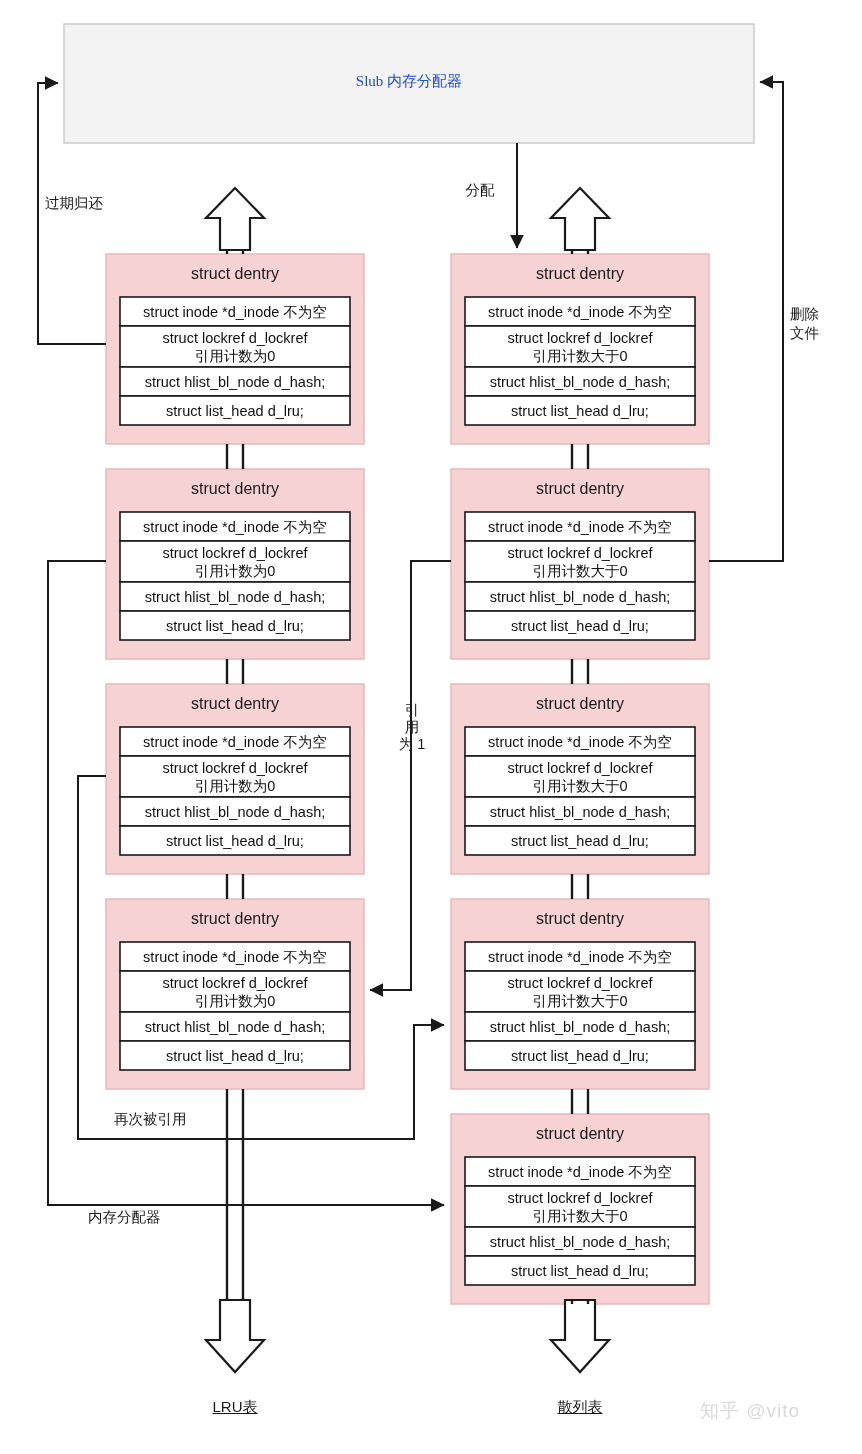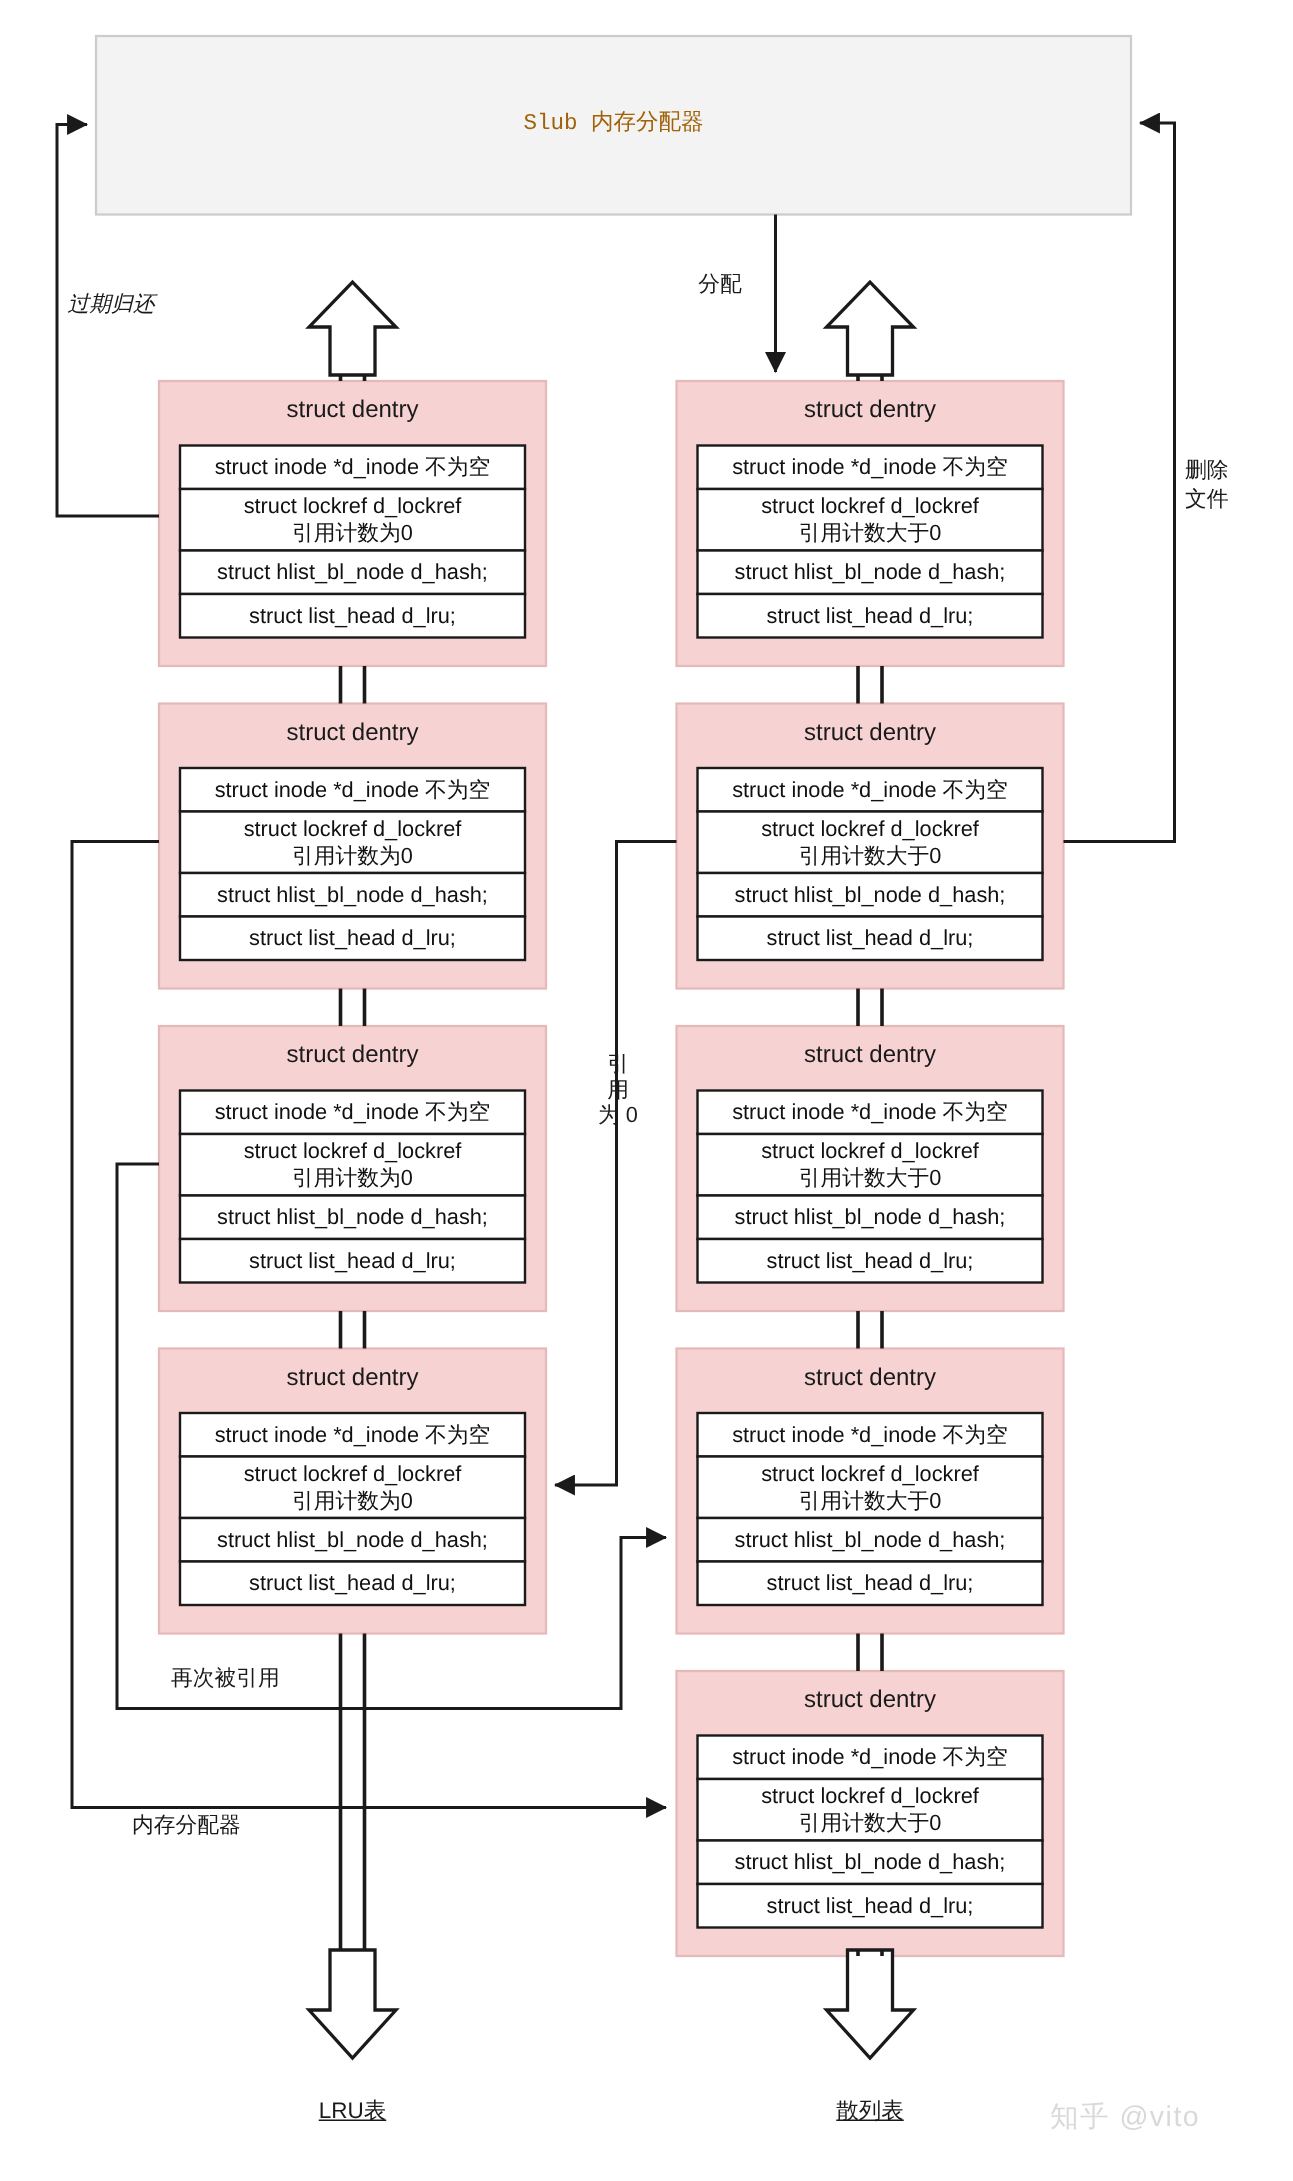--- a/index.html
+++ b/index.html
@@ -23,22 +23,22 @@
     font-size:14.5px;color:#1a1a1a;
     font-family:"Liberation Sans","DejaVu Sans",sans-serif;
     line-height:19px;white-space:pre-line;
   }
   .bottom-label{
     font-size:15px;color:#1a1a1a;text-align:center;
     font-family:"Liberation Sans","DejaVu Sans",sans-serif;
     text-decoration:underline;
   }
   .slub-label{
-    font-size:15px;color:#a16207;text-align:center;
-    font-family:Liberation Mono, monospace;
+    font-size:15px;color:#1d4ed8;text-align:center;
+    font-family:Liberation Serif, serif;
   }
   .vert-label{
     font-size:14.5px;color:#1a1a1a;text-align:center;line-height:17px;
     font-family:"Liberation Sans","DejaVu Sans",sans-serif;
   }
   .watermark{
     font-size:19px;color:#d9d9d9;
     font-family:Liberation Sans, sans-serif;
     letter-spacing:1px;
   }
@@ -329,39 +329,39 @@
   <g>
     <path d="M 517 143 L 517 248" stroke="#1a1a1a" stroke-width="2" fill="none" marker-end="url(#arrow)"></path>
     <foreignObject x="450" y="181" width="60" height="24">
       <div xmlns="http://www.w3.org/1999/xhtml" class="edge-label" style="text-align:center;">分配</div>
     </foreignObject>
   </g>
 
   <g>
     <path d="M 106 344 L 38 344 L 38 83 L 58 83" stroke="#1a1a1a" stroke-width="2" fill="none" marker-end="url(#arrow)"></path>
     <foreignObject x="30" y="194" width="140" height="24">
-      <div xmlns="http://www.w3.org/1999/xhtml" class="edge-label" style="padding-left:15px;font-style:italic;">过期归还</div>
+      <div xmlns="http://www.w3.org/1999/xhtml" class="edge-label" style="padding-left:15px;">过期归还</div>
     </foreignObject>
   </g>
 
   <g>
     <path d="M 709 561 L 783 561 L 783 82 L 760 82" stroke="#1a1a1a" stroke-width="2" fill="none" marker-end="url(#arrow)"></path>
     <foreignObject x="790" y="305" width="68" height="46">
       <div xmlns="http://www.w3.org/1999/xhtml" class="edge-label">删除
 文件</div>
     </foreignObject>
   </g>
 
   <g>
     <path d="M 451 561 L 411 561 L 411 990 L 370 990" stroke="#1a1a1a" stroke-width="2" fill="none" marker-end="url(#arrow)"></path>
     <foreignObject x="398" y="702" width="28" height="96">
       <div xmlns="http://www.w3.org/1999/xhtml" class="vert-label">引
 用
 为
-0</div>
+1</div>
     </foreignObject>
   </g>
 
   <g>
     <path d="M 106 776 L 78 776 L 78 1139 L 414 1139 L 414 1025 L 444 1025" stroke="#1a1a1a" stroke-width="2" fill="none" marker-end="url(#arrow)"></path>
     <foreignObject x="80" y="1110" width="170" height="24">
       <div xmlns="http://www.w3.org/1999/xhtml" class="edge-label" style="padding-left:6px;margin-left:28px;">再次被引用</div>
     </foreignObject>
   </g>
 

